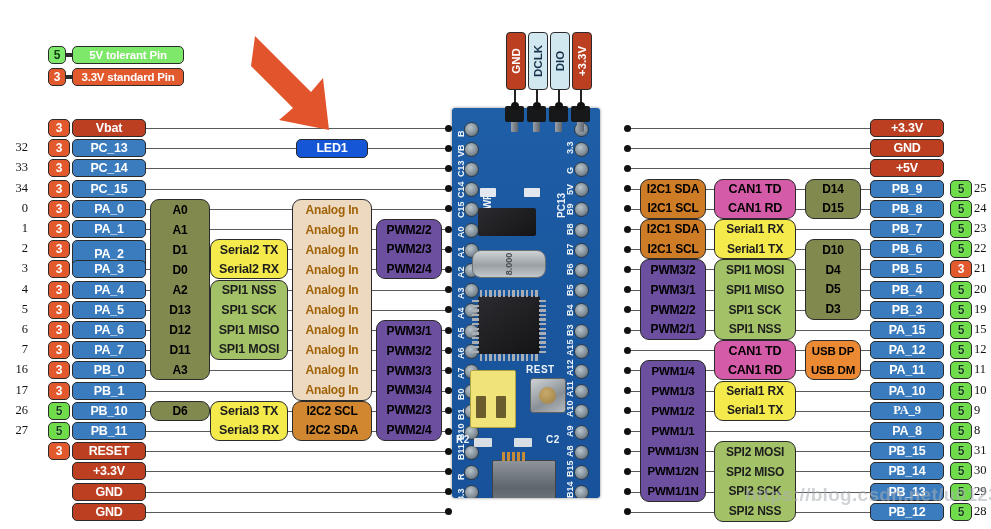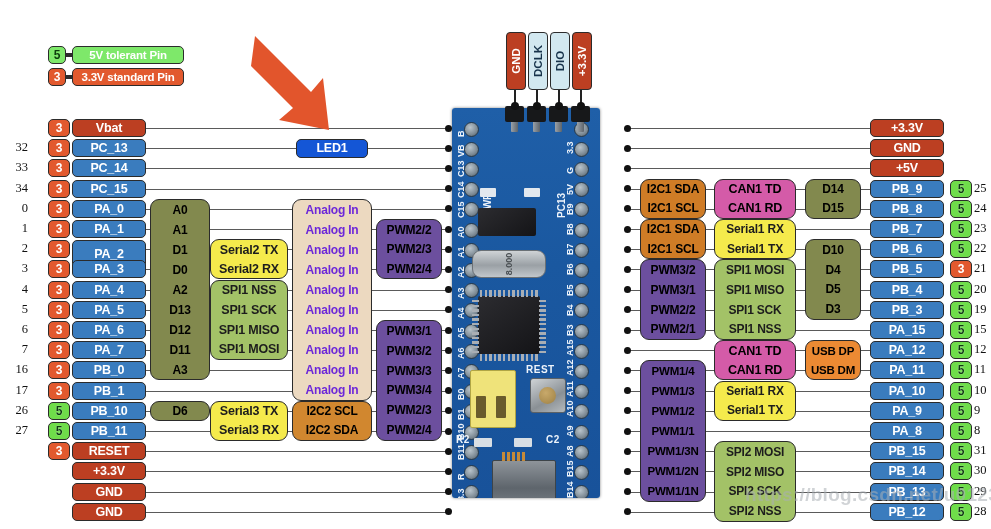--- a/index.html
+++ b/index.html
@@ -46,21 +46,21 @@
   }
 
   
   .c-red   {background:#bc3f22;}
   .c-blue  {background:#3a7cbe;}
   .c-green5{background:#6fdd4a;color:#0d3d0d;text-shadow:0 0 1px #fff;}
   .c-org3  {background:#e2592e;color:#fff;}
   .c-olive {background:#82894e;}
   .c-yellow{background:#f5ea4c;color:#1d1d1d;}
   .c-spring{background:#a3c267;color:#1d1d1d;}
-  .c-tan   {background:#ecd9c0;color:#6d28d9;}
+  .c-tan   {background:#ecd9c0;color:#a16207;}
   .c-purple{background:#6c4f9e;}
   .c-orange{background:#d1872f;}
   .c-brorg {background:#cf7c26;}
   .c-magenta{background:#d45ba8;}
   .c-usb   {background:#ec8a33;text-align:right;}
   .c-led   {background:#1456d6;}
 
   
   .wire{position:absolute;height:0;border-top:1.5px solid #5a5a5a;z-index:2;}
   .dot{position:absolute;width:7px;height:7px;border-radius:50%;background:#111;z-index:5;}
@@ -396,21 +396,21 @@
     <div class="pnum pnumR" style="left: 974px; top: 322px; width: 24px;">15</div>
     <div class="box c-blue" style="left: 870px; top: 341.2px; width: 74px; height: 18px; font-size: 12.5px;">PA_12</div>
     <div class="box c-green5" style="left: 950px; top: 341.2px; width: 22px; height: 18px; font-size: 12px;">5</div>
     <div class="pnum pnumR" style="left: 974px; top: 342.2px; width: 24px;">12</div>
     <div class="box c-blue" style="left: 870px; top: 361.4px; width: 74px; height: 18px; font-size: 12.5px;">PA_11</div>
     <div class="box c-green5" style="left: 950px; top: 361.4px; width: 22px; height: 18px; font-size: 12px;">5</div>
     <div class="pnum pnumR" style="left: 974px; top: 362.4px; width: 24px;">11</div>
     <div class="box c-blue" style="left: 870px; top: 381.6px; width: 74px; height: 18px; font-size: 12.5px;">PA_10</div>
     <div class="box c-green5" style="left: 950px; top: 381.6px; width: 22px; height: 18px; font-size: 12px;">5</div>
     <div class="pnum pnumR" style="left: 974px; top: 382.6px; width: 24px;">10</div>
-    <div class="box c-blue" style="left: 870px; top: 401.8px; width: 74px; height: 18px; font-size: 12.5px;">PA_9</div>
+    <div class="box c-blue" style="left: 870px; top: 401.8px; width: 74px; height: 18px; font-size: 12.5px; font-family: Liberation Serif, serif;">PA_9</div>
     <div class="box c-green5" style="left: 950px; top: 401.8px; width: 22px; height: 18px; font-size: 12px;">5</div>
     <div class="pnum pnumR" style="left: 974px; top: 402.8px; width: 24px;">9</div>
     <div class="box c-blue" style="left: 870px; top: 422px; width: 74px; height: 18px; font-size: 12.5px;">PA_8</div>
     <div class="box c-green5" style="left: 950px; top: 422px; width: 22px; height: 18px; font-size: 12px;">5</div>
     <div class="pnum pnumR" style="left: 974px; top: 423px; width: 24px;">8</div>
     <div class="box c-blue" style="left: 870px; top: 442.2px; width: 74px; height: 18px; font-size: 12.5px;">PB_15</div>
     <div class="box c-green5" style="left: 950px; top: 442.2px; width: 22px; height: 18px; font-size: 12px;">5</div>
     <div class="pnum pnumR" style="left: 974px; top: 443.2px; width: 24px;">31</div>
     <div class="box c-blue" style="left: 870px; top: 462.4px; width: 74px; height: 18px; font-size: 12.5px;">PB_14</div>
     <div class="box c-green5" style="left: 950px; top: 462.4px; width: 22px; height: 18px; font-size: 12px;">5</div>

